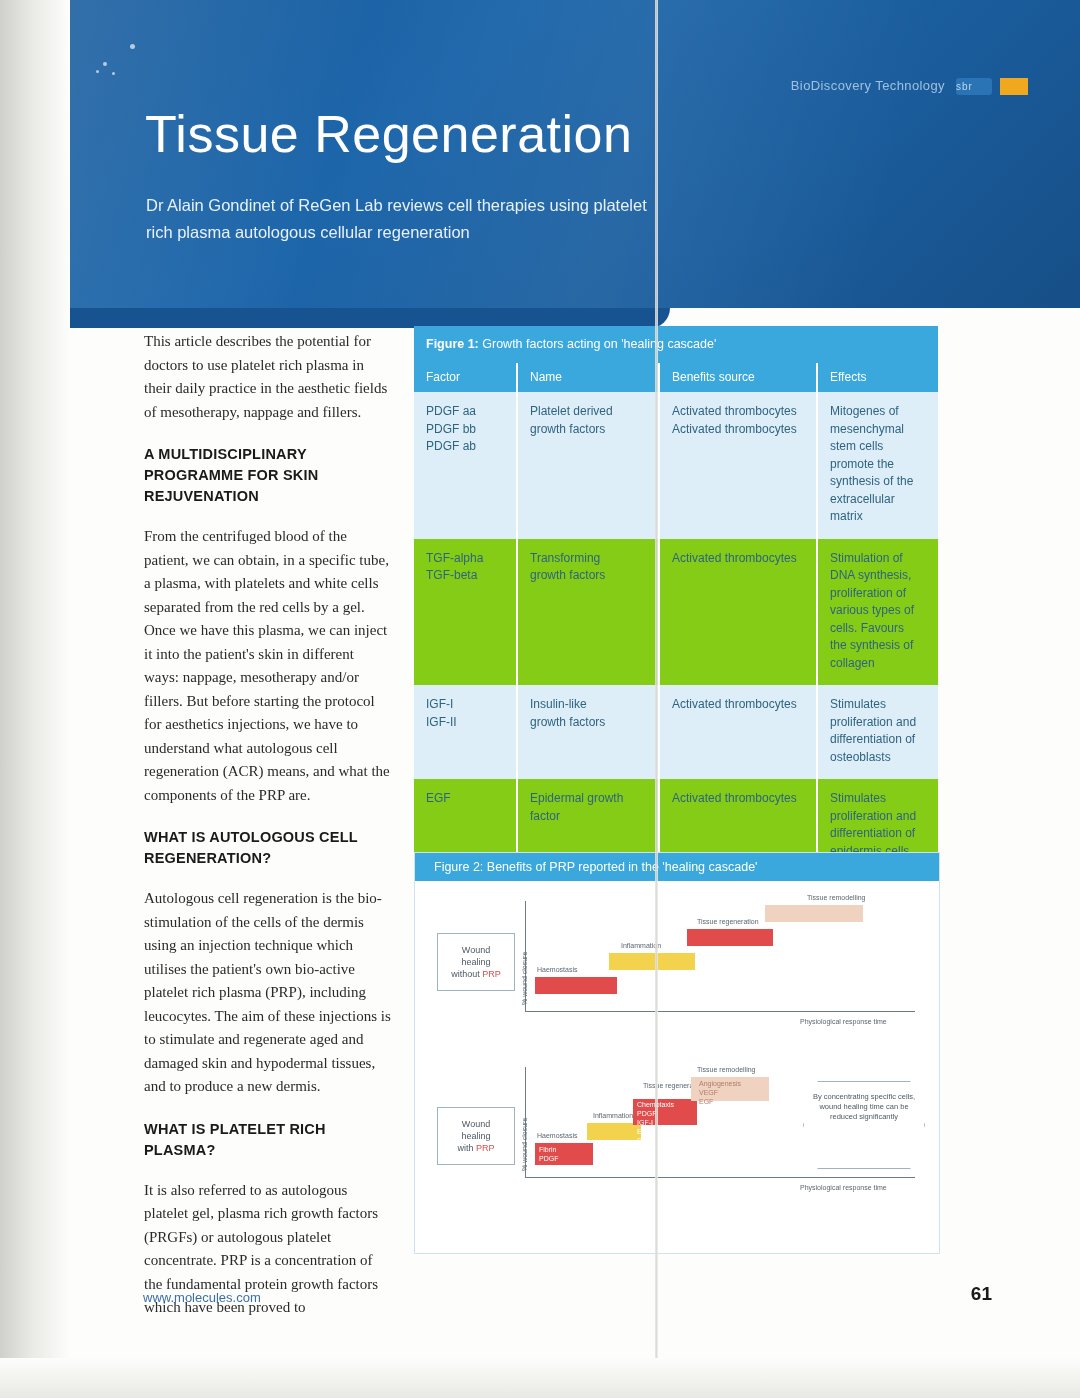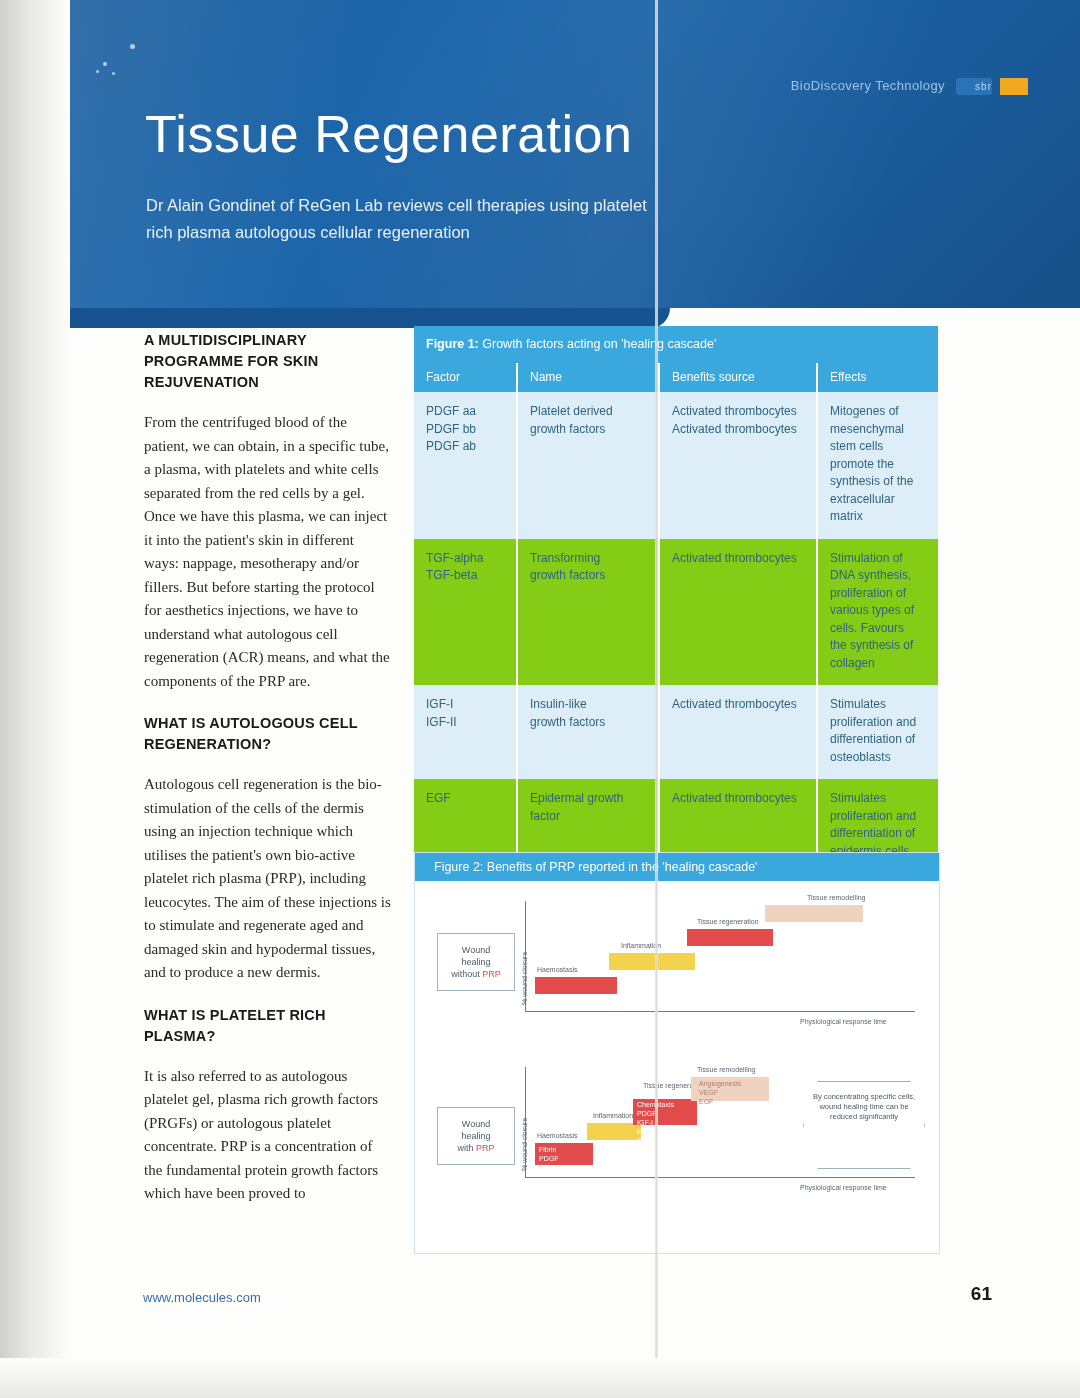--- a/index.html
+++ b/index.html
@@ -45,21 +45,21 @@
   }
   .banner-specks span{position:absolute;background:#d9e4ee;border-radius:50%;opacity:.8;}
   .brandline{
     position:absolute;right:135px;top:78px;
     color:#9fc2e0;font-size:13px;letter-spacing:.4px;
     font-family:"Liberation Sans", sans-serif;
   }
   .brand-mark{
     position:absolute;right:88px;top:78px;width:36px;height:17px;
     background:#2a74b5;border-radius:3px;color:#bcd8ef;font-size:10px;
-    font-family:"Liberation Sans", sans-serif;text-align:right;line-height:17px;letter-spacing:1px;
+    font-family:"Liberation Sans", sans-serif;text-align:left;line-height:17px;letter-spacing:1px;
   }
   .brand-sq{
     position:absolute;right:52px;top:78px;width:28px;height:17px;background:#f0a81e;
   }
   .title{
     position:absolute;left:145px;top:104px;
     color:#ffffff;font-size:52px;letter-spacing:.5px;
     font-family:"Liberation Sans", sans-serif;font-weight:400;
   }
   .subtitle{
@@ -171,20 +171,21 @@
   </div>
 
   <div class="brandline">BioDiscovery Technology</div>
   <div class="brand-mark">sbr</div>
   <div class="brand-sq"></div>
 
   <div class="title">Tissue Regeneration</div>
   <div class="subtitle">Dr Alain Gondinet of ReGen Lab reviews cell therapies using platelet rich plasma autologous cellular regeneration</div>
 
   <div class="col-left">
+    <p>This article describes the potential for doctors to use platelet rich plasma in their daily practice in the aesthetic fields of mesotherapy, nappage and fillers.</p>
     <h2>A MULTIDISCIPLINARY PROGRAMME FOR SKIN REJUVENATION</h2>
     <p>From the centrifuged blood of the patient, we can obtain, in a specific tube, a plasma, with platelets and white cells separated from the red cells by a gel. Once we have this plasma, we can inject it into the patient's skin in different ways: nappage, mesotherapy and/or fillers. But before starting the protocol for aesthetics injections, we have to understand what autologous cell regeneration (ACR) means, and what the components of the PRP are.</p>
     <h2>WHAT IS AUTOLOGOUS CELL REGENERATION?</h2>
     <p>Autologous cell regeneration is the bio-stimulation of the cells of the dermis using an injection technique which utilises the patient's own bio-active platelet rich plasma (PRP), including leucocytes. The aim of these injections is to stimulate and regenerate aged and damaged skin and hypodermal tissues, and to produce a new dermis.</p>
     <h2>WHAT IS PLATELET RICH PLASMA?</h2>
     <p>It is also referred to as autologous platelet gel, plasma rich growth factors (PRGFs) or autologous platelet concentrate. PRP is a concentration of the fundamental protein growth factors which have been proved to</p>
   </div>
 
   <div class="fig1">
     <div class="fig1-head">

